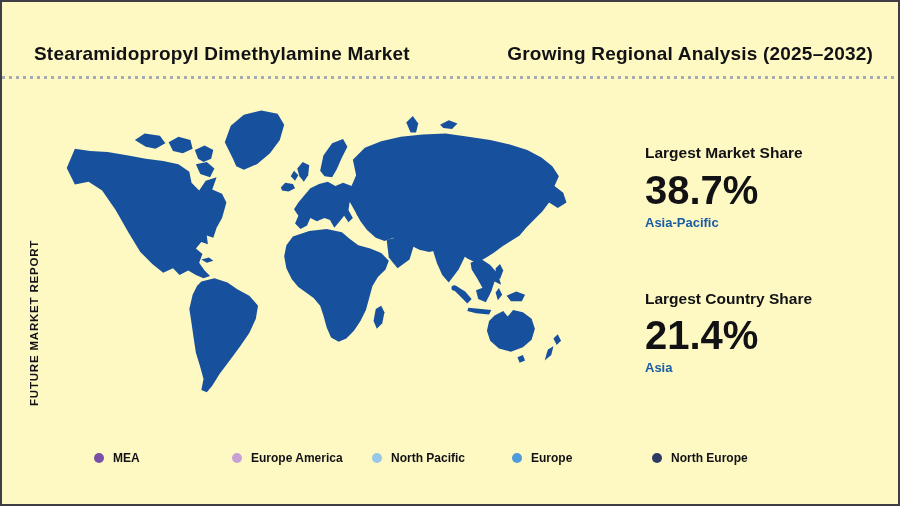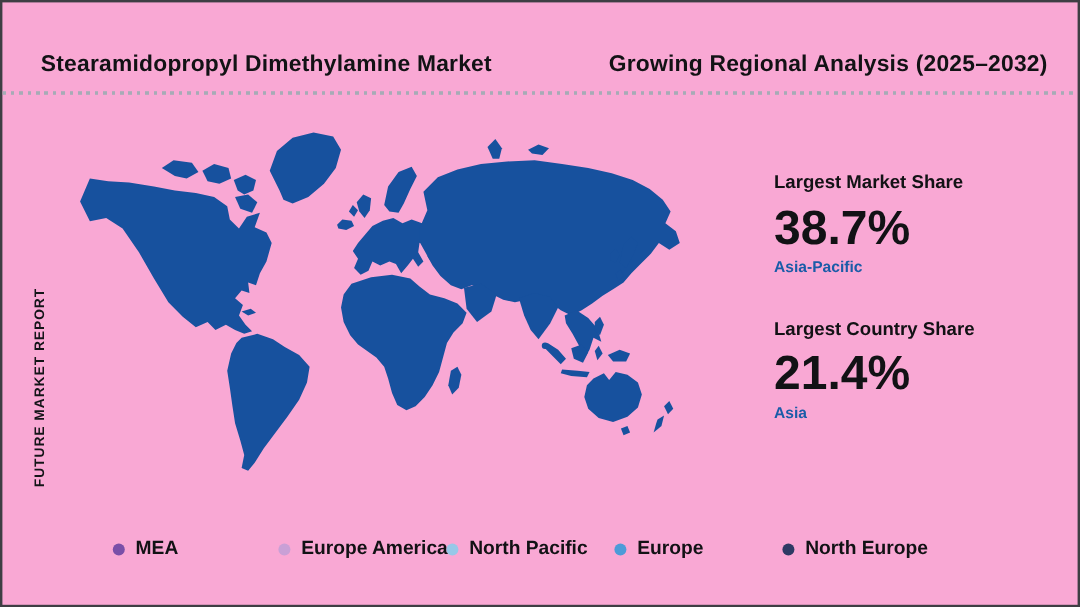--- a/index.html
+++ b/index.html
@@ -1,18 +1,18 @@
 <!DOCTYPE html>
 <html><head>
 <meta charset="utf-8">
 <style>
   html,body{margin:0;padding:0;background:#cfd2da;}
   .frame{
     position:relative;width:900px;height:506px;box-sizing:border-box;
-    background:#f9a8d4;border:2px solid #3e3e44;overflow:hidden;
+    background:#fef9c3;border:2px solid #3e3e44;overflow:hidden;
     font-family:"Liberation Sans",sans-serif;color:#131316;
   }
   
   .title-row{
     position:absolute;top:41px;left:32px;right:25px;
     display:flex;justify-content:space-between;align-items:baseline;
     font-weight:bold;font-size:19px;letter-spacing:.2px;color:#121215;
   }
   .dotted-divider{
     position:absolute;top:74px;left:0;right:0;height:3px;
@@ -23,28 +23,28 @@
     position:absolute;left:26px;top:236px;height:170px;
     writing-mode:vertical-rl;transform:rotate(180deg);
     font-size:11.5px;font-weight:bold;letter-spacing:.8px;color:#141418;
     text-align:center;white-space:nowrap;
   }
   
   .map-svg{position:absolute;left:62px;top:92px;width:545px;height:318px;}
   .map-svg path,.map-svg circle{fill:#17519E;stroke:none;}
   
   .stats{position:absolute;left:643px;top:142px;width:245px;}
-  .stat-block+.stat-block{margin-top:36px;}
+  .stat-block+.stat-block{margin-top:60px;}
   .stat-label{font-size:15.5px;font-weight:bold;line-height:1.2;color:#121215;}
   .stat-value{font-size:40px;font-weight:bold;line-height:1;margin-top:7px;color:#121215;}
   .stat-region{font-size:13px;font-weight:bold;margin-top:5px;color:#1A5CA8;}
   
   .legend-item{position:absolute;top:448px;display:flex;align-items:center;gap:9px;height:16px;}
   .legend-dot{width:10px;height:10px;border-radius:50%;flex:0 0 auto;}
-  .legend-label{font-size:16px;font-weight:bold;color:#121215;white-space:nowrap;}
+  .legend-label{font-size:12px;font-weight:bold;color:#121215;white-space:nowrap;}
   .li-0{left:92px}.li-1{left:230px}.li-2{left:370px}.li-3{left:510px}.li-4{left:650px}
 </style>
 </head>
 <body>
 
 <div class="frame">
 
   <div class="title-row">
     <span>Stearamidopropyl Dimethylamine Market</span>
     <span>Growing Regional Analysis (2025–2032)</span>

